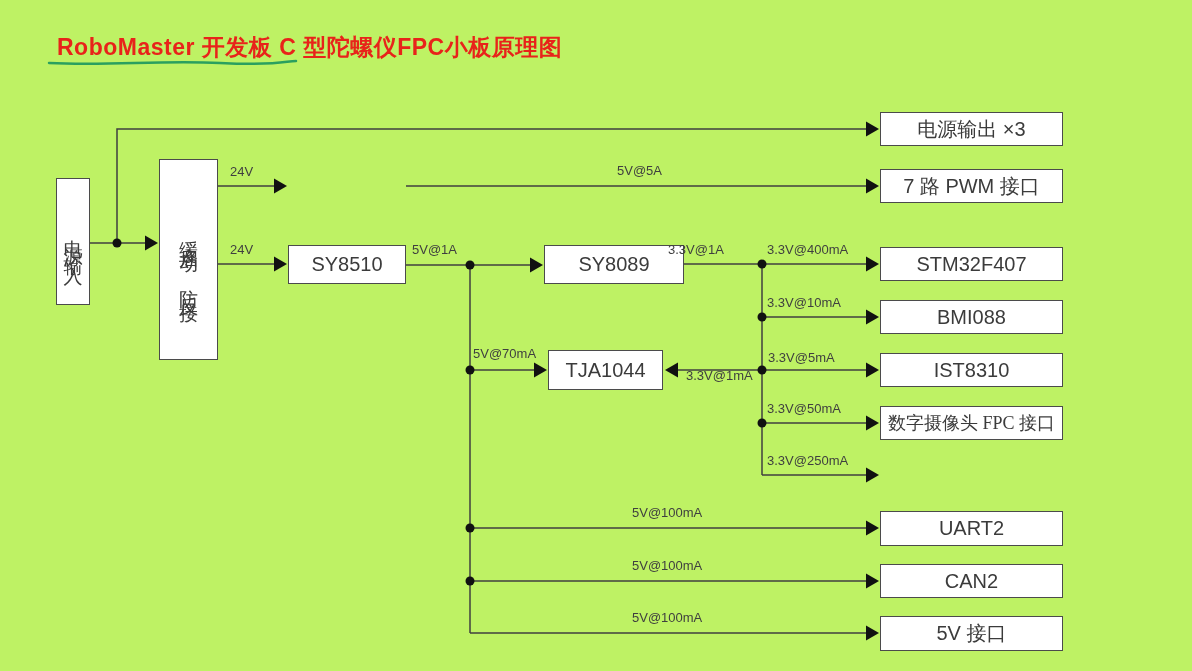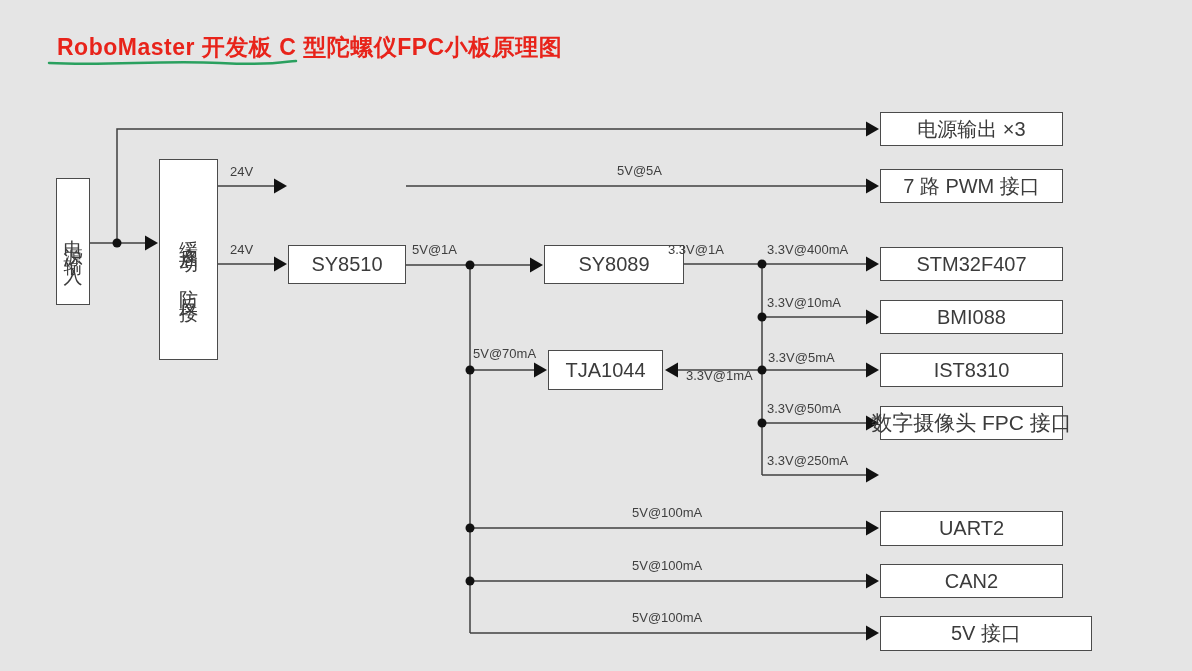--- a/index.html
+++ b/index.html
@@ -1,39 +1,39 @@
 <!DOCTYPE html>
 <html><head>
 <meta charset="utf-8">
 <style>
   * { margin:0; padding:0; box-sizing:border-box; }
   html,body { background:#ffffff; }
   body { font-family:"Liberation Sans","DejaVu Sans",sans-serif; }
   .canvas {
     position:relative; width:1192px; height:671px;
-    background:#e5e5e5; overflow:hidden;
+    background:#bef264; overflow:hidden;
   }
   .title {
     position:absolute; left:57px; top:32px;
     font-size:23px; font-weight:bold; color:#e8231a;
     letter-spacing:0.5px; white-space:nowrap;
   }
   svg.layer { position:absolute; left:0; top:0; width:1192px; height:671px; }
   .box {
     position:absolute; background:#ffffff;
     border:1.5px solid #4b4b4b; color:#3b3b3b;
     display:flex; align-items:center; justify-content:center;
     font-size:20px; white-space:nowrap;
   }
   .vbox {
     writing-mode:vertical-rl; text-orientation:upright;
     font-size:19px; letter-spacing:7px; white-space:normal;
   }
   .vbox.narrow { letter-spacing:9px; }
-  .fs16 { font-size:21px; }
+  .fs16 { font-size:18px;font-family:Liberation Serif, serif; }
   .wlabel {
     position:absolute; font-size:13px; color:#3f3f3f;
     white-space:nowrap; line-height:17px;
   }
 </style>
 </head>
 <body>
 
 <div class="canvas">
 
@@ -130,21 +130,21 @@
   <div class="box" style="left:548px;top:350px;width:115px;height:40px">TJA1044</div>
 
   <div class="box" style="left:880px;top:112px;width:183px;height:34px">电源输出 ×3</div>
   <div class="box" style="left:880px;top:169px;width:183px;height:34px">7 路 PWM 接口</div>
   <div class="box" style="left:880px;top:247px;width:183px;height:34px">STM32F407</div>
   <div class="box" style="left:880px;top:300px;width:183px;height:34px">BMI088</div>
   <div class="box" style="left:880px;top:353px;width:183px;height:34px">IST8310</div>
   <div class="box fs16" style="left:880px;top:406px;width:183px;height:34px">数字摄像头 FPC 接口</div>
   <div class="box" style="left:880px;top:511px;width:183px;height:35px">UART2</div>
   <div class="box" style="left:880px;top:564px;width:183px;height:34px">CAN2</div>
-  <div class="box" style="left:880px;top:616px;width:212px;height:35px">5V 接口</div>
+  <div class="box" style="left:880px;top:616px;width:183px;height:35px">5V 接口</div>
 
   <span class="wlabel" style="left:230px;top:163px">24V</span>
   <span class="wlabel" style="left:617px;top:162px">5V@5A</span>
   <span class="wlabel" style="left:230px;top:241px">24V</span>
   <span class="wlabel" style="left:412px;top:241px">5V@1A</span>
   <span class="wlabel" style="left:668px;top:241px">3.3V@1A</span>
   <span class="wlabel" style="left:767px;top:241px">3.3V@400mA</span>
   <span class="wlabel" style="left:767px;top:294px">3.3V@10mA</span>
   <span class="wlabel" style="left:473px;top:345px">5V@70mA</span>
   <span class="wlabel" style="left:686px;top:367px">3.3V@1mA</span>

